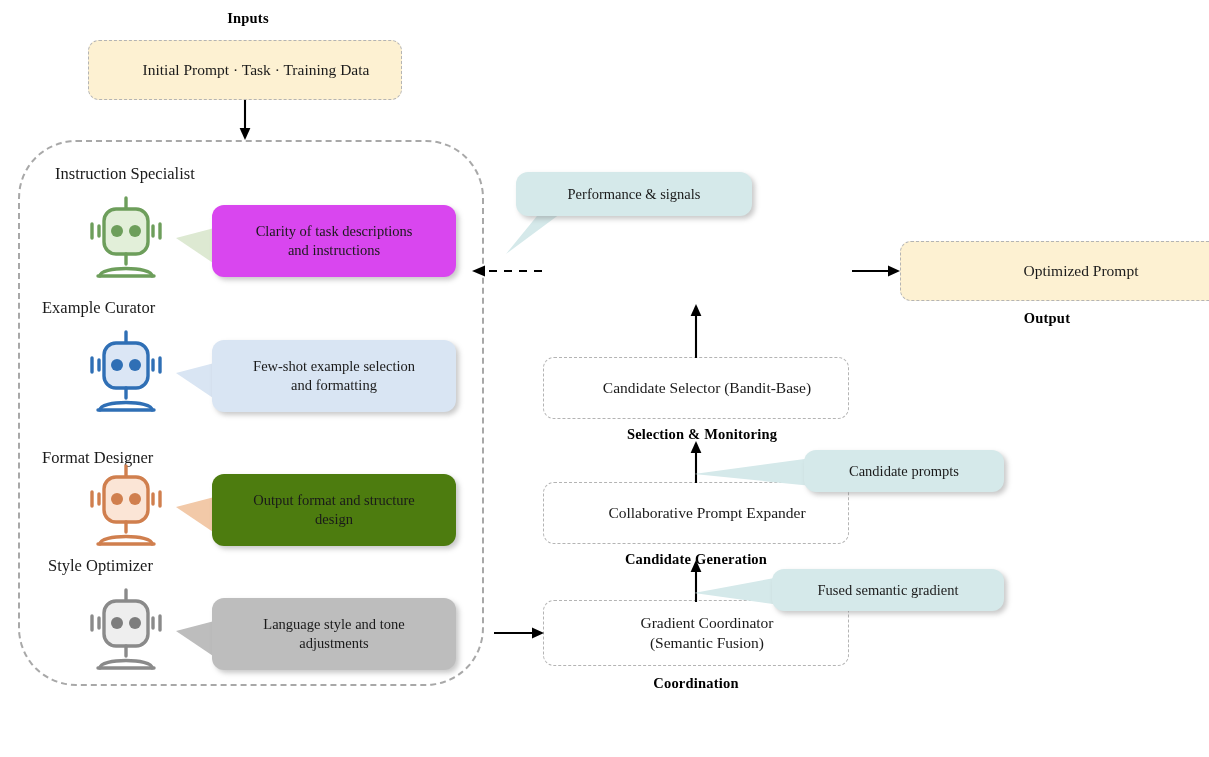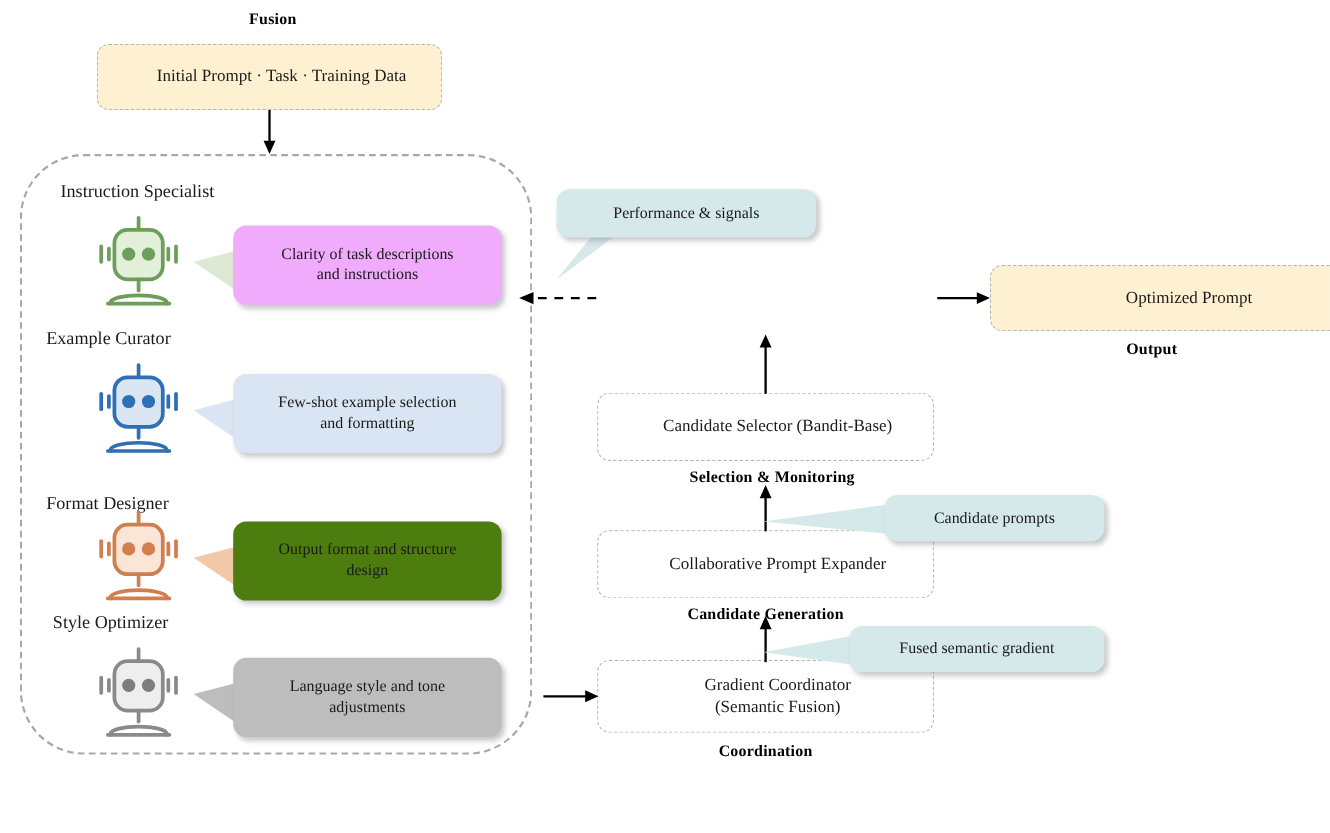--- a/index.html
+++ b/index.html
@@ -97,21 +97,21 @@
   .bubble-tail { position: absolute; display: block; }
 
   
   .arrow-svg { position: absolute; overflow: visible; }
 </style>
 </head>
 <body>
 
 <div id="canvas">
 
-  <div class="abs label-bold" style="left:88px; top:10px; width:320px;">Fusion</div>
+  <div class="abs label-bold" style="left:88px; top:10px; width:320px;">Inputs</div>
 
   <div class="abs dashed-box box-yellow" style="left:88px; top:40px; width:314px; height:60px;">
     <span class="box-text">Initial Prompt · Task · Training Data</span>
   </div>
 
   <svg class="arrow-svg" style="left:236px; top:100px;" width="18" height="42" viewBox="0 0 18 42">
     <line x1="9" y1="0" x2="9" y2="30" stroke="#000" stroke-width="2.1"></line>
     <polygon points="9,40 3.6,28 14.4,28" fill="#000"></polygon>
   </svg>
 
@@ -133,21 +133,21 @@
       <line x1="82" y1="28" x2="82" y2="42"></line>
     </g>
     <circle cx="39" cy="35" r="6" fill="#6d9e5b"></circle>
     <circle cx="57" cy="35" r="6" fill="#6d9e5b"></circle>
   </svg>
 
   <div class="bubble-wrap" style="left:176px; top:205px; width:280px; height:80px;">
     <svg class="bubble-tail" style="left:0px; top:18px;" width="46" height="48" viewBox="0 0 46 48">
       <polygon points="0,15 46,3 46,46" fill="#dde9d2"></polygon>
     </svg>
-    <div class="bubble-body" style="left:36px; top:0px; width:244px; height:72px; background:#f0abfc;">
+    <div class="bubble-body" style="left:36px; top:0px; width:244px; height:72px; background:#d946ef;">
       <span class="bubble-text">Clarity of task descriptions
 and instructions</span>
     </div>
   </div>
 
   <div class="abs agent-title" style="left:42px; top:298px;">Example Curator</div>
 
   <svg class="abs robot" style="left:78px; top:330px;" width="96" height="86" viewBox="0 0 96 86">
     <g stroke="#2f6fb5" stroke-width="3.4" fill="none" stroke-linecap="round">
       <line x1="48" y1="2" x2="48" y2="13"></line>
@@ -279,21 +279,21 @@
 
   <div class="abs dashed-box box-yellow" style="left:900px; top:241px; width:340px; height:60px;">
     <span class="box-text">Optimized Prompt</span>
   </div>
   <div class="abs label-bold" style="left:900px; top:310px; width:294px;">Output</div>
 
   <div class="bubble-wrap" style="left:500px; top:172px; width:246px; height:78px;">
     <svg class="bubble-tail" style="left:6px; top:28px;" width="62" height="56" viewBox="0 0 62 56">
       <polygon points="0,54 44,0 62,8" fill="#d5e9ea"></polygon>
     </svg>
-    <div class="bubble-body" style="left:6px; top:0px; width:236px; height:44px; background:#d5e9ea;">
+    <div class="bubble-body" style="left:16px; top:0px; width:236px; height:44px; background:#d5e9ea;">
       <span class="bubble-text">Performance &amp; signals</span>
     </div>
   </div>
 
   <div class="bubble-wrap" style="left:694px; top:450px; width:310px; height:48px;">
     <svg class="bubble-tail" style="left:0px; top:8px;" width="122" height="32" viewBox="0 0 122 32">
       <polygon points="0,16 118,0 118,28" fill="#d5e9ea"></polygon>
     </svg>
     <div class="bubble-body" style="left:110px; top:0px; width:200px; height:42px; background:#d5e9ea;">
       <span class="bubble-text">Candidate prompts</span>

